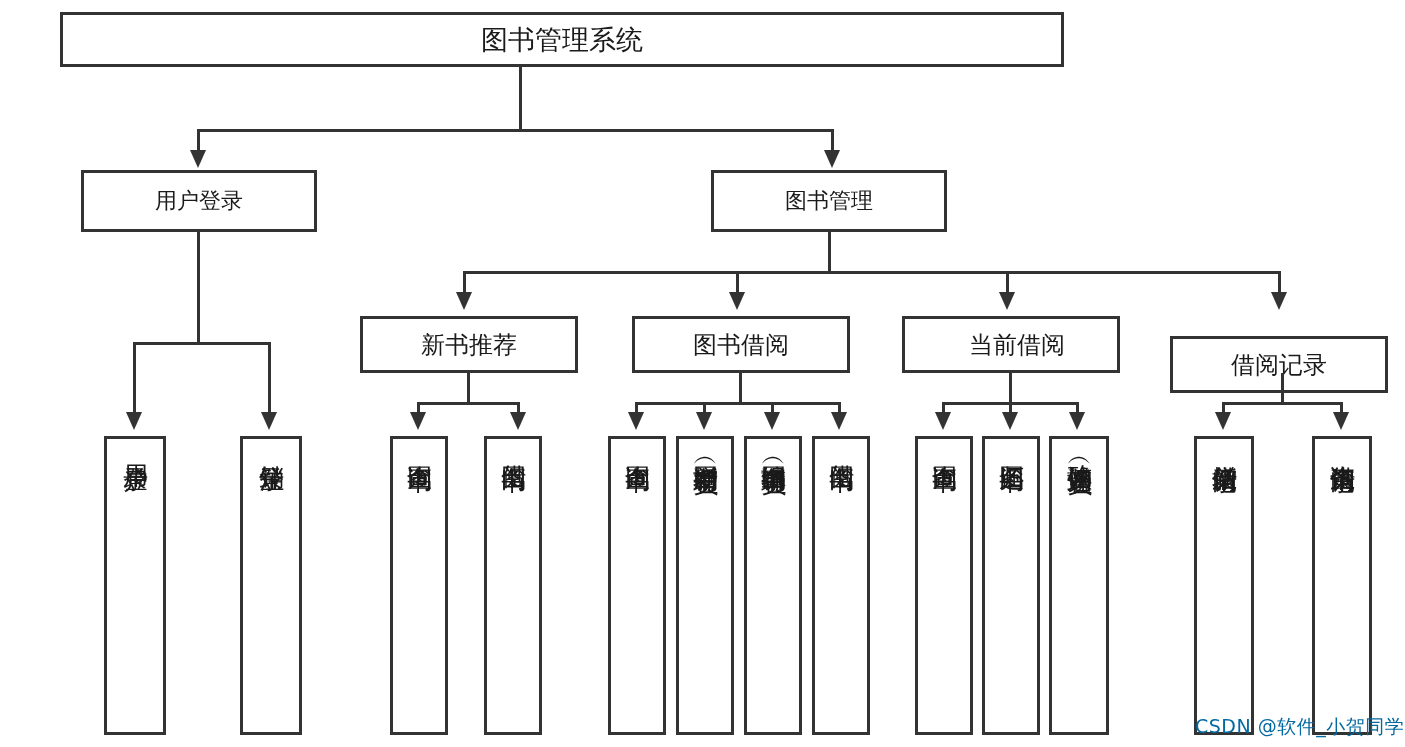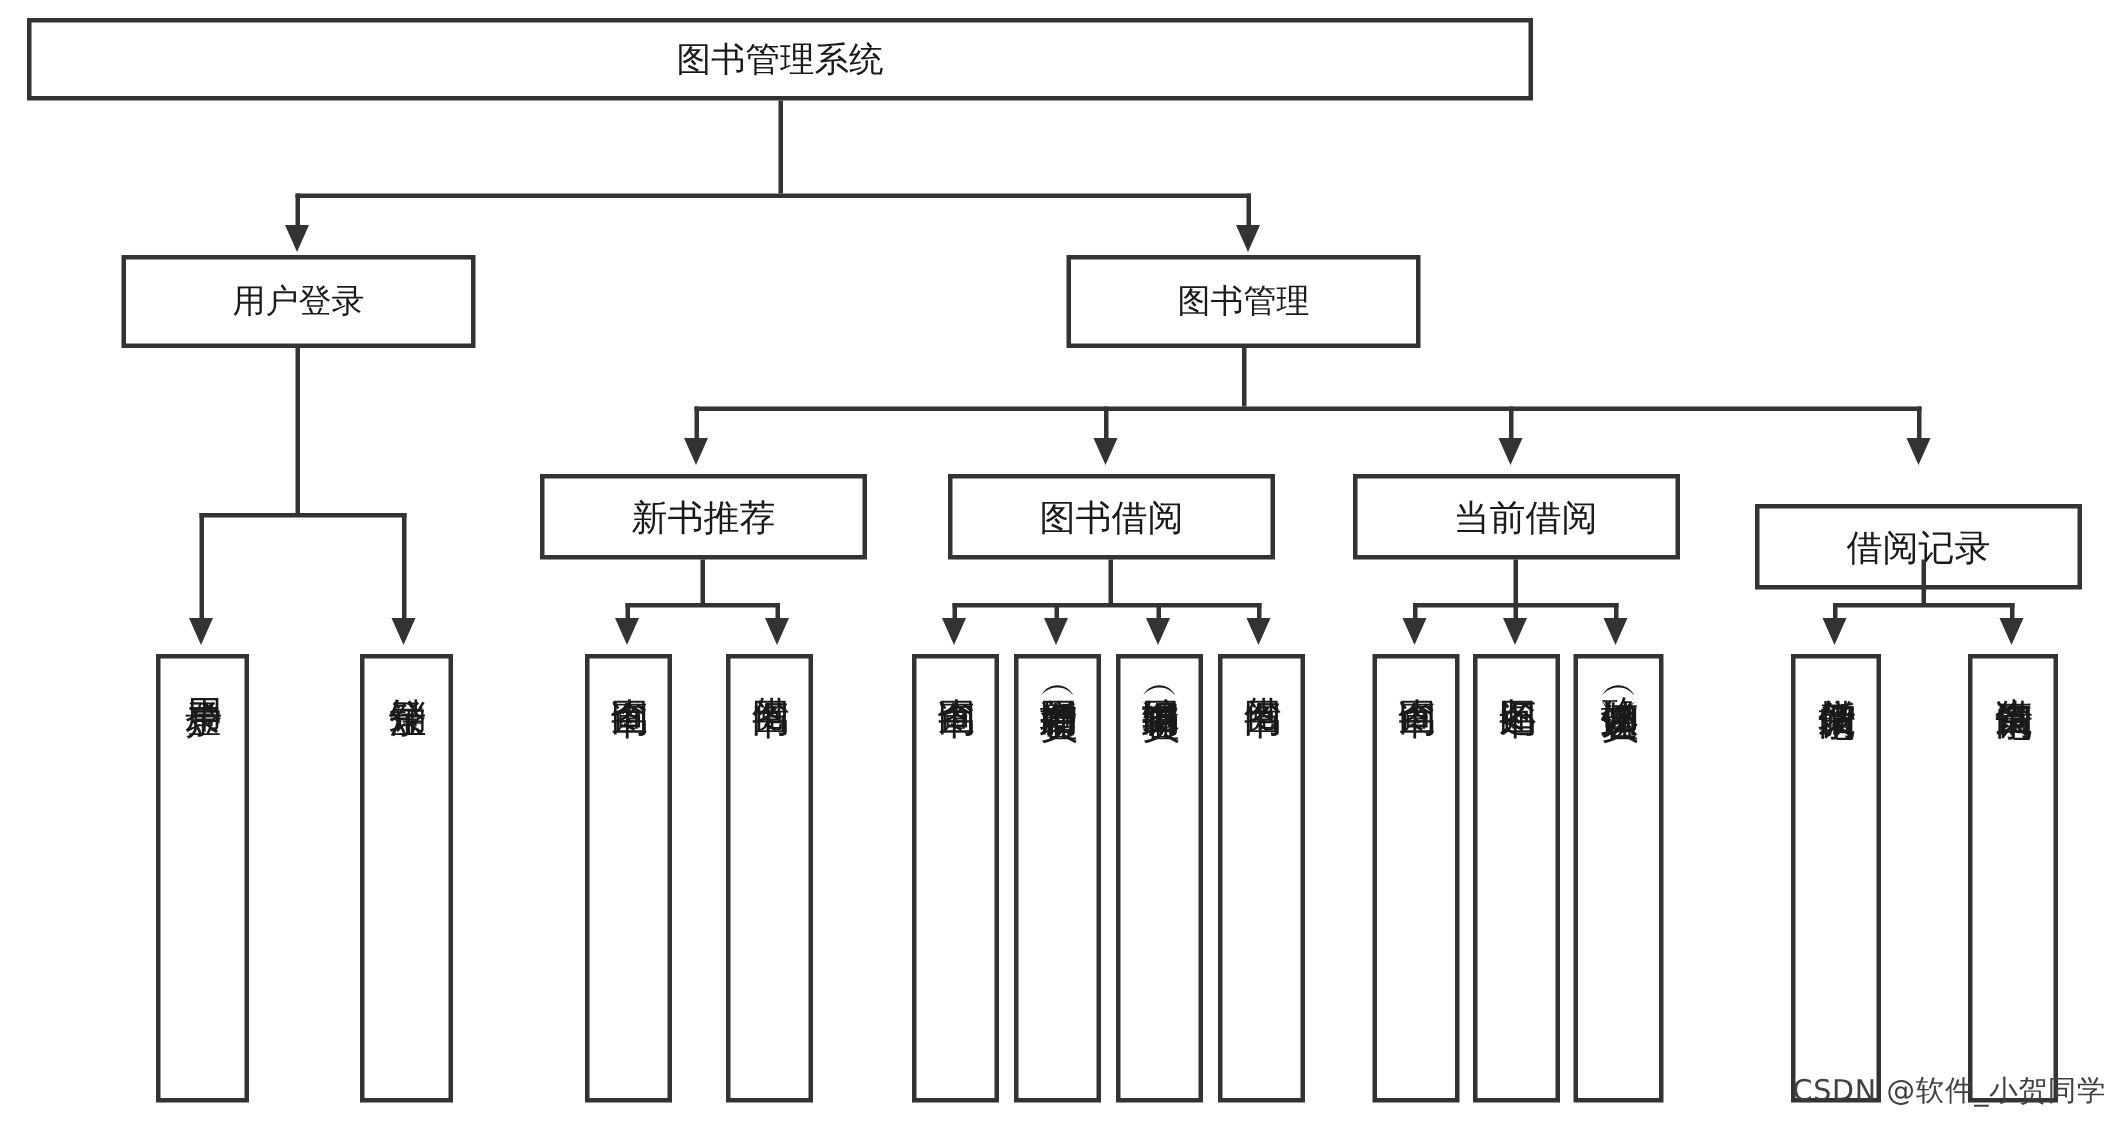--- a/index.html
+++ b/index.html
@@ -19,21 +19,22 @@
     position: absolute;
     box-sizing: border-box;
     border: 3px solid #333333;
     background: #ffffff;
     display: flex;
     align-items: center;
     justify-content: center;
     color: #1a1a1a;
   }
   .node.root {
-    font-size: 23px;
+    font-size: 27px;
+    margin-left: 42px;
   }
   .node.lvl2 {
     font-size: 22px;
   }
   .node.lvl3 {
     font-size: 24px;
     font-family: Liberation Serif, serif;
   }
   .leaf {
     position: absolute;
@@ -64,21 +65,21 @@
   .arrow {
     position: absolute;
     width: 0;
     height: 0;
     border-left: 8px solid transparent;
     border-right: 8px solid transparent;
     border-top: 18px solid #333333;
   }
   .watermark {
     position: absolute;
-    color: #404040;
+    color: #0369a1;
     font-size: 19px;
     white-space: nowrap;
     letter-spacing: 0.5px;
   }
 </style>
 </head>
 <body>
 
 <div id="canvas">
 

